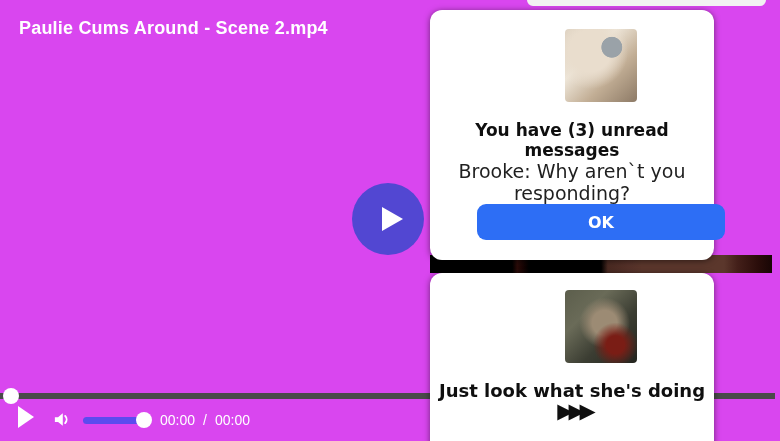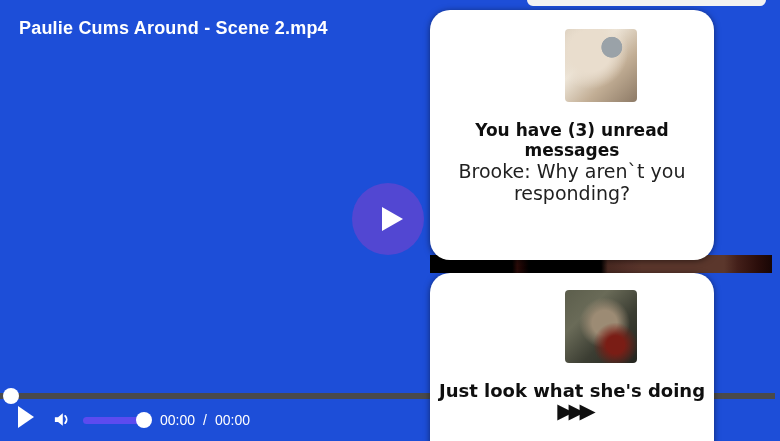--- a/index.html
+++ b/index.html
@@ -1,18 +1,18 @@
 <!DOCTYPE html>
 <html><head>
 <meta charset="utf-8">
 <style>
   html,body{margin:0;padding:0;background:#000;}
   *{box-sizing:border-box;}
   #stage{
-    position:relative;width:780px;height:441px;background:#1d4ed8;
+    position:relative;width:780px;height:441px;background:#d946ef;
     overflow:hidden;font-family:"DejaVu Sans","Liberation Sans",sans-serif;
   }
   
   .video-title{
     position:absolute;left:19px;top:18px;color:#fff;font-size:18px;
     font-weight:700;letter-spacing:.2px;white-space:nowrap;
     font-family:"Liberation Sans","DejaVu Sans",sans-serif;
   }
   .frame-strip{
     position:absolute;left:430px;top:255px;width:342px;height:18px;z-index:1;
@@ -49,21 +49,21 @@
     position:absolute;left:160px;top:412px;color:#fff;font-size:14px;
     display:flex;gap:8px;align-items:center;
     font-family:"Liberation Sans","DejaVu Sans",sans-serif;
   }
   
   .peek-card{
     position:absolute;left:527px;top:0;width:239px;height:6px;z-index:3;
     background:#f2f2f2;border-radius:0 0 6px 6px;
   }
   .card{
-    position:absolute;left:430px;width:284px;background:#fff;border-radius:20px;
+    position:absolute;left:430px;width:284px;background:#fff;border-radius:12px;
     z-index:2;box-shadow:0 1px 6px rgba(0,0,0,.5);text-align:center;padding-left:41px;
   }
   .card-1{top:10px;height:250px;}
   .card-2{top:273px;height:200px;cursor:pointer;}
   .thumb{
     position:absolute;left:135px;width:72px;height:73px;border-radius:4px;
     overflow:hidden;cursor:pointer;
   }
   .thumb-1{top:19px;background:
       radial-gradient(circle at 65% 25%,#9aa2a8 0 14%,transparent 15%),
@@ -132,20 +132,21 @@
     <span>/</span>
     <span>00:00</span>
   </div>
 
   <div class="peek-card"></div>
 
   <div class="card card-1">
     <div class="thumb thumb-1"></div>
     <div class="card-heading">You have (3) unread messages</div>
     <div class="card-message">Brooke: Why aren`t you responding?</div>
+    <button class="ok-button" style="background: rgb(45, 110, 245);">OK</button>
   </div>
 
   <div class="card card-2">
     <div class="thumb thumb-2"></div>
     <div class="card-heading">
       <span>Just look what she's doing</span>
       <span class="arrows">▶▶▶</span>
     </div>
   </div>
 

